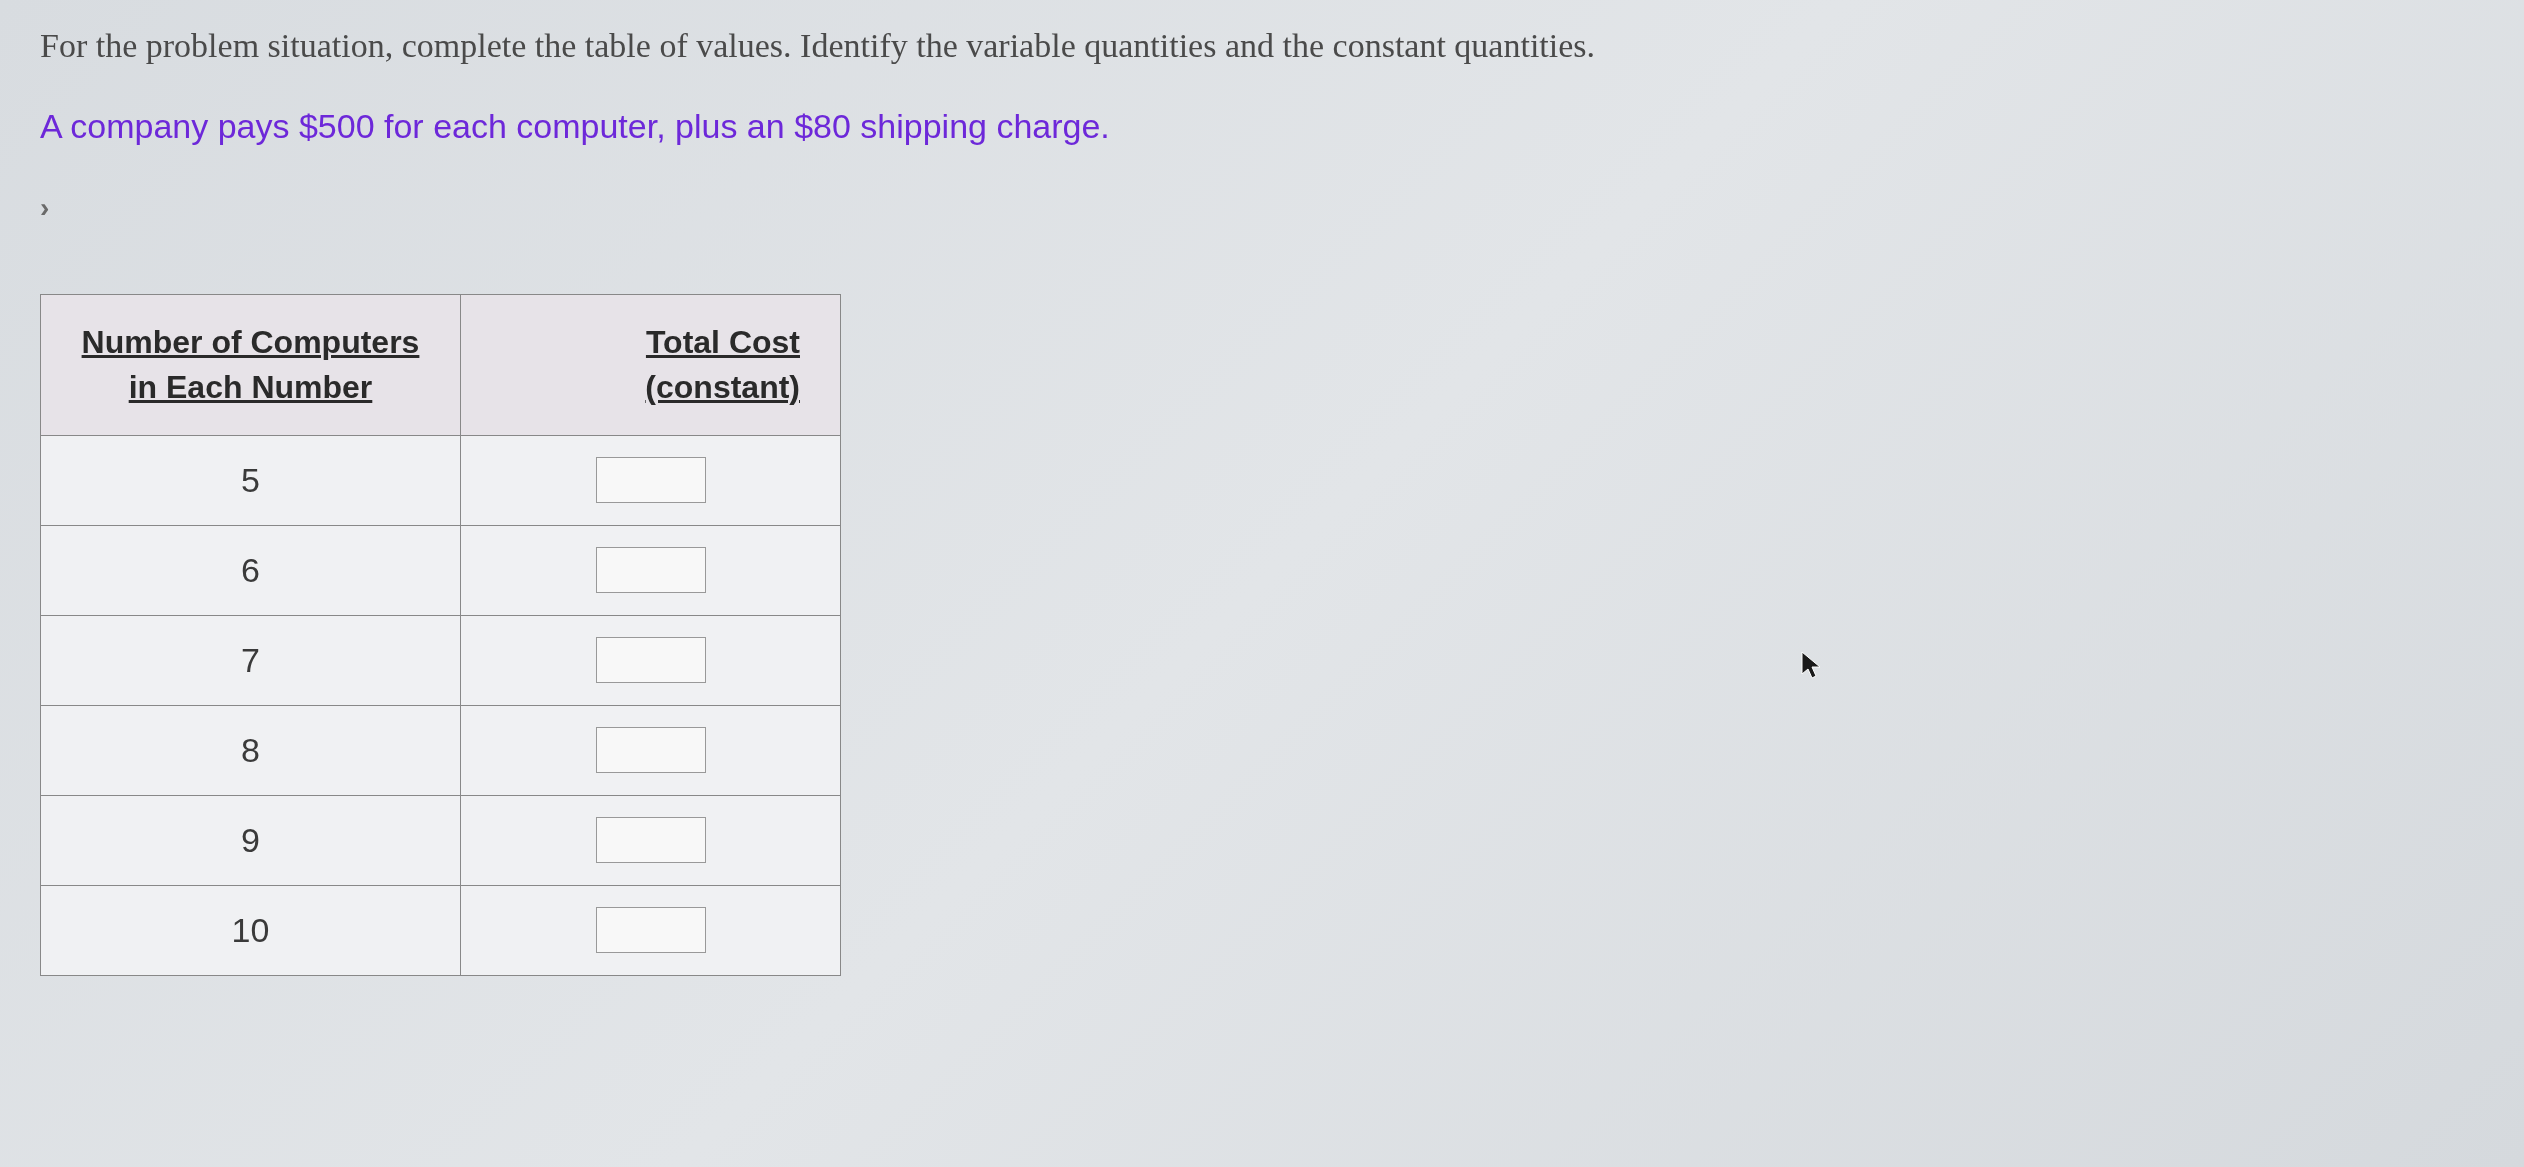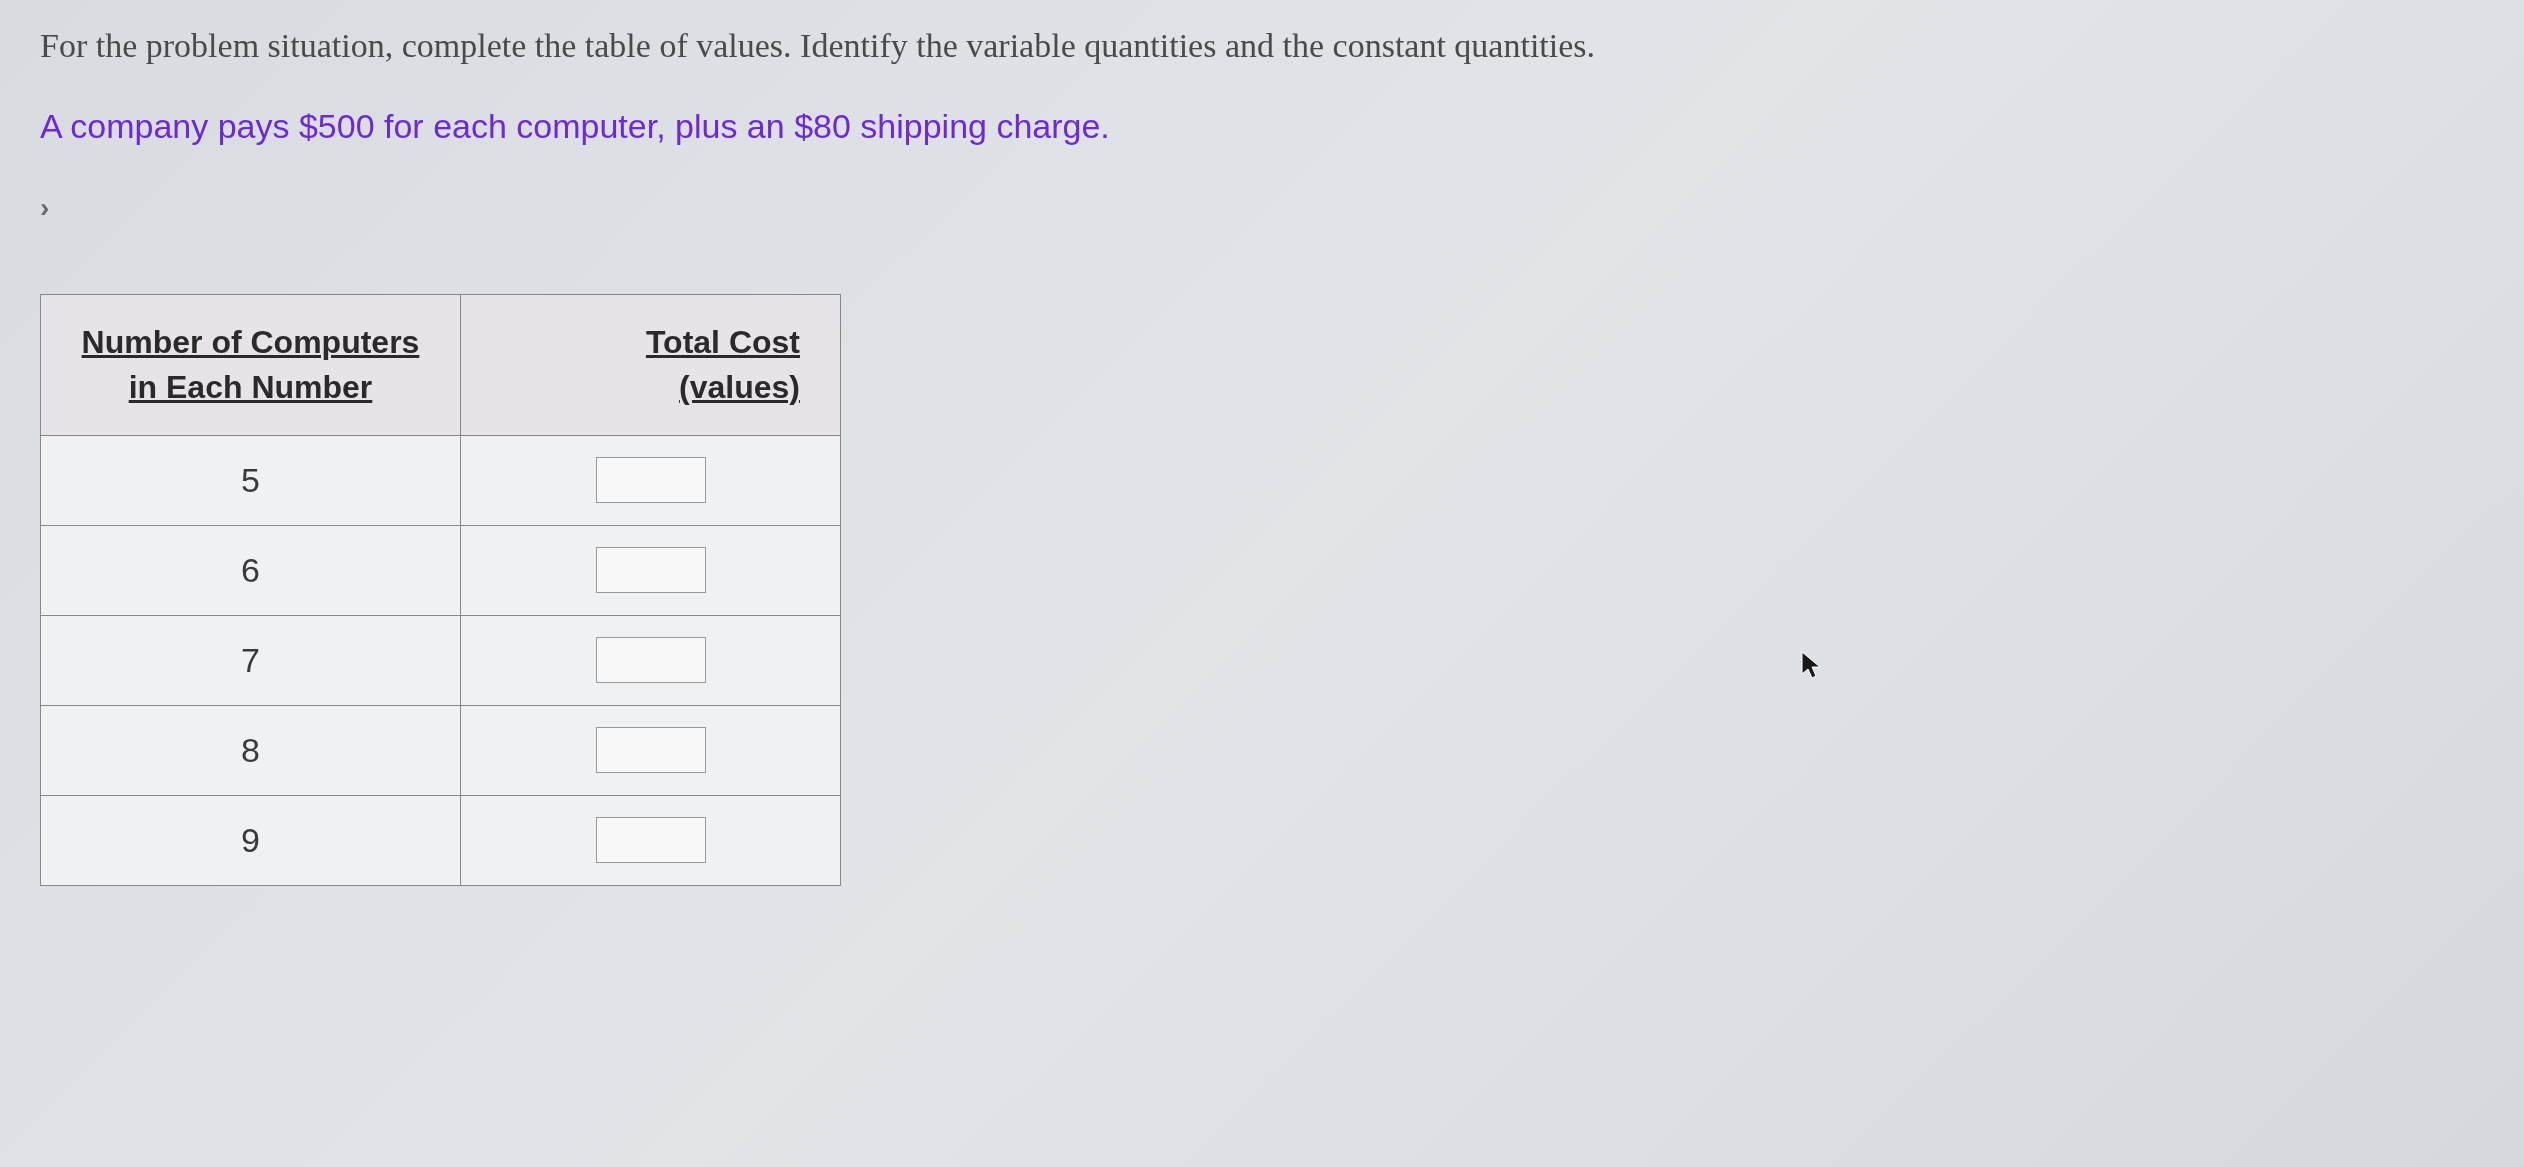--- a/index.html
+++ b/index.html
@@ -111,21 +111,21 @@
 
   <table>
     <thead>
       <tr>
         <th class="col-computers">
           <span>Number of Computers</span><br>
           <span>in Each Number</span>
         </th>
         <th class="col-cost">
           <span>Total Cost</span><br>
-          <span>(values)</span>
+          <span>(constant)</span>
         </th>
       </tr>
     </thead>
     <tbody>
       <tr>
         <td>5</td>
         <td>
           <input type="text" class="answer-input" value="" style="">
         </td>
       </tr>
@@ -146,20 +146,26 @@
         <td>
           <input type="text" class="answer-input" value="" style="">
         </td>
       </tr>
       <tr>
         <td>9</td>
         <td>
           <input type="text" class="answer-input" value="" style="">
         </td>
       </tr>
+      <tr>
+        <td>10</td>
+        <td>
+          <input type="text" class="answer-input" value="" style="">
+        </td>
+      </tr>
     </tbody>
   </table>
 
 </div>
 
 <div class="cursor">
   <svg width="24" height="32" viewBox="0 0 24 32">
     <path d="M 2 2 L 2 24 L 8 19 L 12 28 L 16 26 L 12 17 L 20 17 Z" fill="#1a1a1a" stroke="#fff" stroke-width="1"></path>
   </svg>
 </div>

